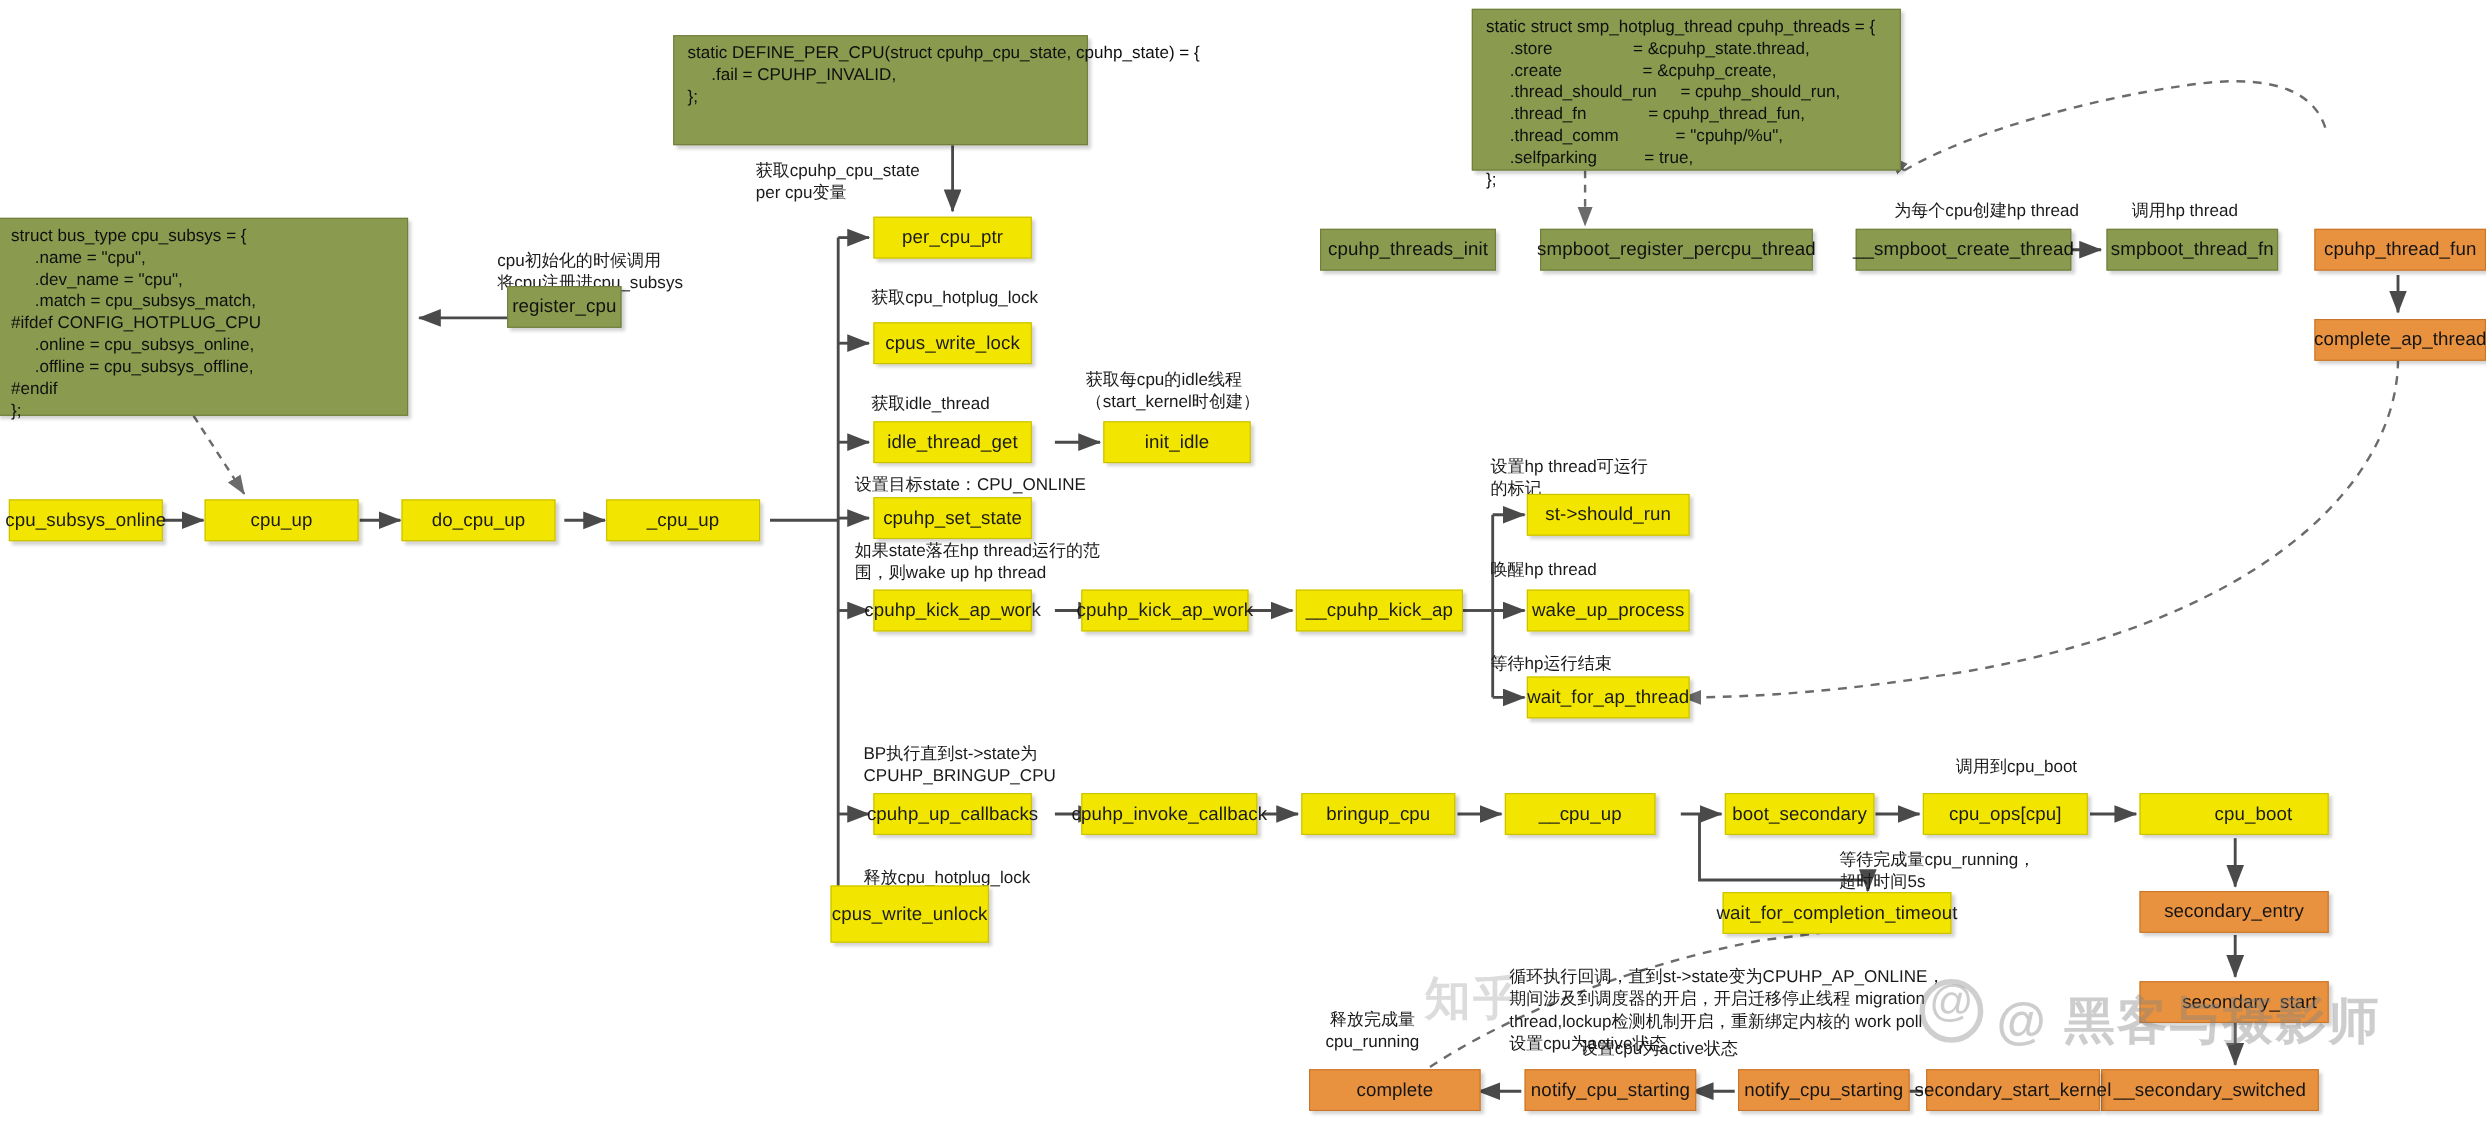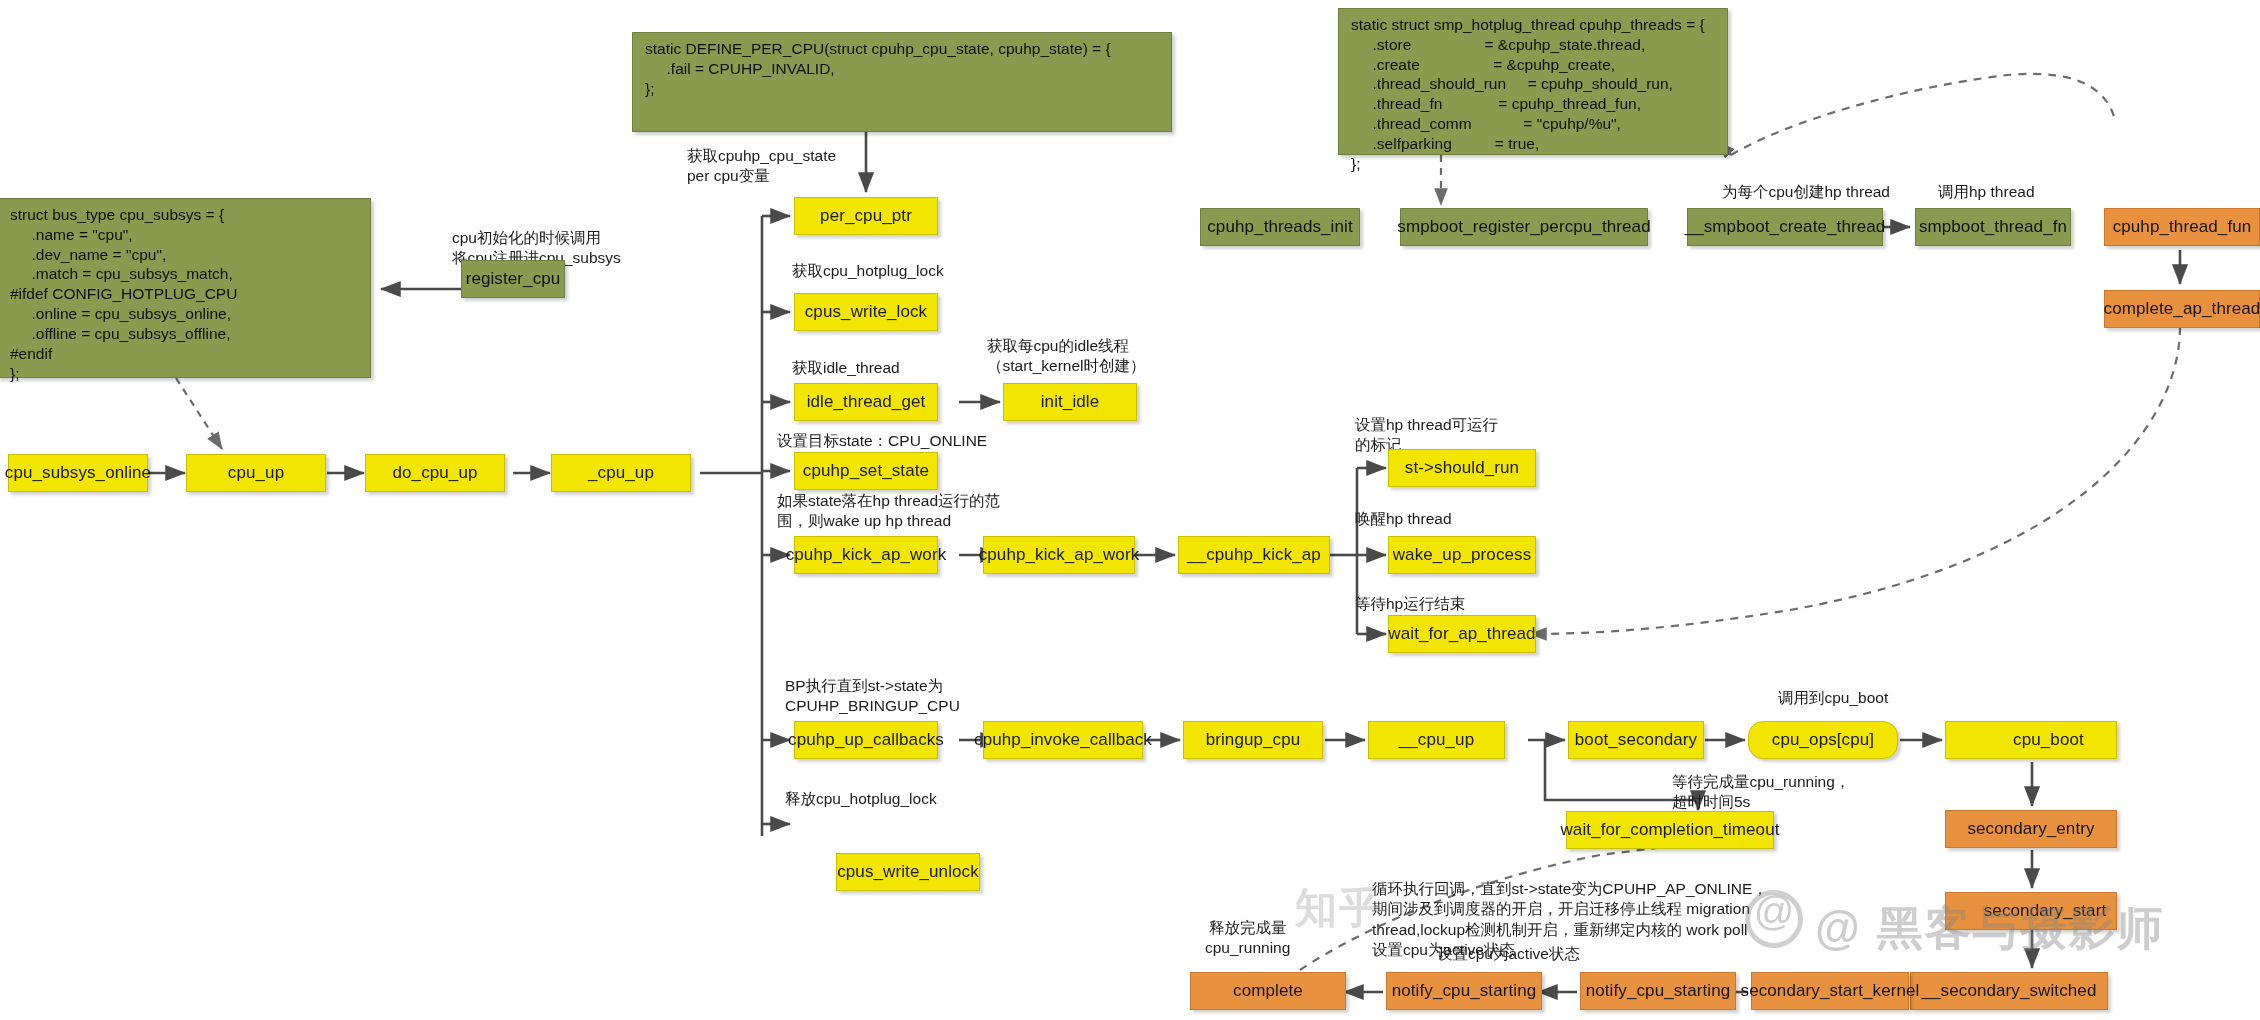--- a/index.html
+++ b/index.html
@@ -175,21 +175,21 @@
 
       <path d="M1907,992 L1868,992" marker-end="url(#ah)"></path>
       <path d="M1748,992 L1709,992" marker-end="url(#ah)"></path>
       <path d="M1577,992 L1538,992" marker-end="url(#ah)"></path>
       <path d="M1383,992 L1344,992" marker-end="url(#ah)"></path>
 
       <path d="M1300,970 C1360,930 1470,880 1600,855 L1680,845" stroke-dasharray="8 7" stroke="#6b6b6b" stroke-width="2.2" fill="none"></path>
     </g>
   </svg>
 
-  <div class="codebox" style="left:632px; top:32px; width:540px; height:100px;">static DEFINE_PER_CPU(struct cpuhp_cpu_state, cpuhp_state) = {
+  <div class="codebox" style="left:612px; top:32px; width:377px; height:100px;">static DEFINE_PER_CPU(struct cpuhp_cpu_state, cpuhp_state) = {
      .fail = CPUHP_INVALID,
 };</div>
 
   <div class="codebox" style="left:1338px; top:8px; width:390px; height:147px;">static struct smp_hotplug_thread cpuhp_threads = {
      .store                 = &amp;cpuhp_state.thread,
      .create                 = &amp;cpuhp_create,
      .thread_should_run     = cpuhp_should_run,
      .thread_fn             = cpuhp_thread_fun,
      .thread_comm            = "cpuhp/%u",
      .selfparking          = true,
@@ -290,25 +290,25 @@
   <div class="node yellow" style="left:794px; top:721px; width:144px; height:38px;">cpuhp_up_callbacks</div>
 
   <div class="node yellow" style="left:983px; top:721px; width:160px; height:38px;">cpuhp_invoke_callback</div>
 
   <div class="node yellow" style="left:1183px; top:721px; width:140px; height:38px;">bringup_cpu</div>
 
   <div class="node yellow" style="left:1368px; top:721px; width:137px; height:38px;">__cpu_up</div>
 
   <div class="node yellow" style="left:1568px; top:721px; width:136px; height:38px;">boot_secondary</div>
 
-  <div class="node yellow" style="left:1748px; top:721px; width:150px; height:38px;border-radius:15px;">cpu_ops[cpu]</div>
+  <div class="node yellow" style="left:1748px; top:721px; width:150px; height:38px;">cpu_ops[cpu]</div>
 
   <div class="node yellow" style="left:1945px; top:721px; width:172px; height:38px;padding-left:35px;">cpu_boot</div>
 
-  <div class="node yellow" style="left:836px; top:805px; width:144px; height:38px;margin-top:48px;">cpus_write_unlock</div>
+  <div class="node yellow" style="left:755px; top:805px; width:144px; height:52px;">cpus_write_unlock</div>
 
   <div class="node yellow" style="left:1566px; top:811px; width:208px; height:38px;">wait_for_completion_timeout</div>
 
   <div class="node olive" style="left:1200px; top:208px; width:160px; height:38px;">cpuhp_threads_init</div>
 
   <div class="node olive" style="left:1400px; top:208px; width:248px; height:38px;">smpboot_register_percpu_thread</div>
 
   <div class="node olive" style="left:1687px; top:208px; width:196px; height:38px;">__smpboot_create_thread</div>
 
   <div class="node olive" style="left:1915px; top:208px; width:156px; height:38px;">smpboot_thread_fn</div>

